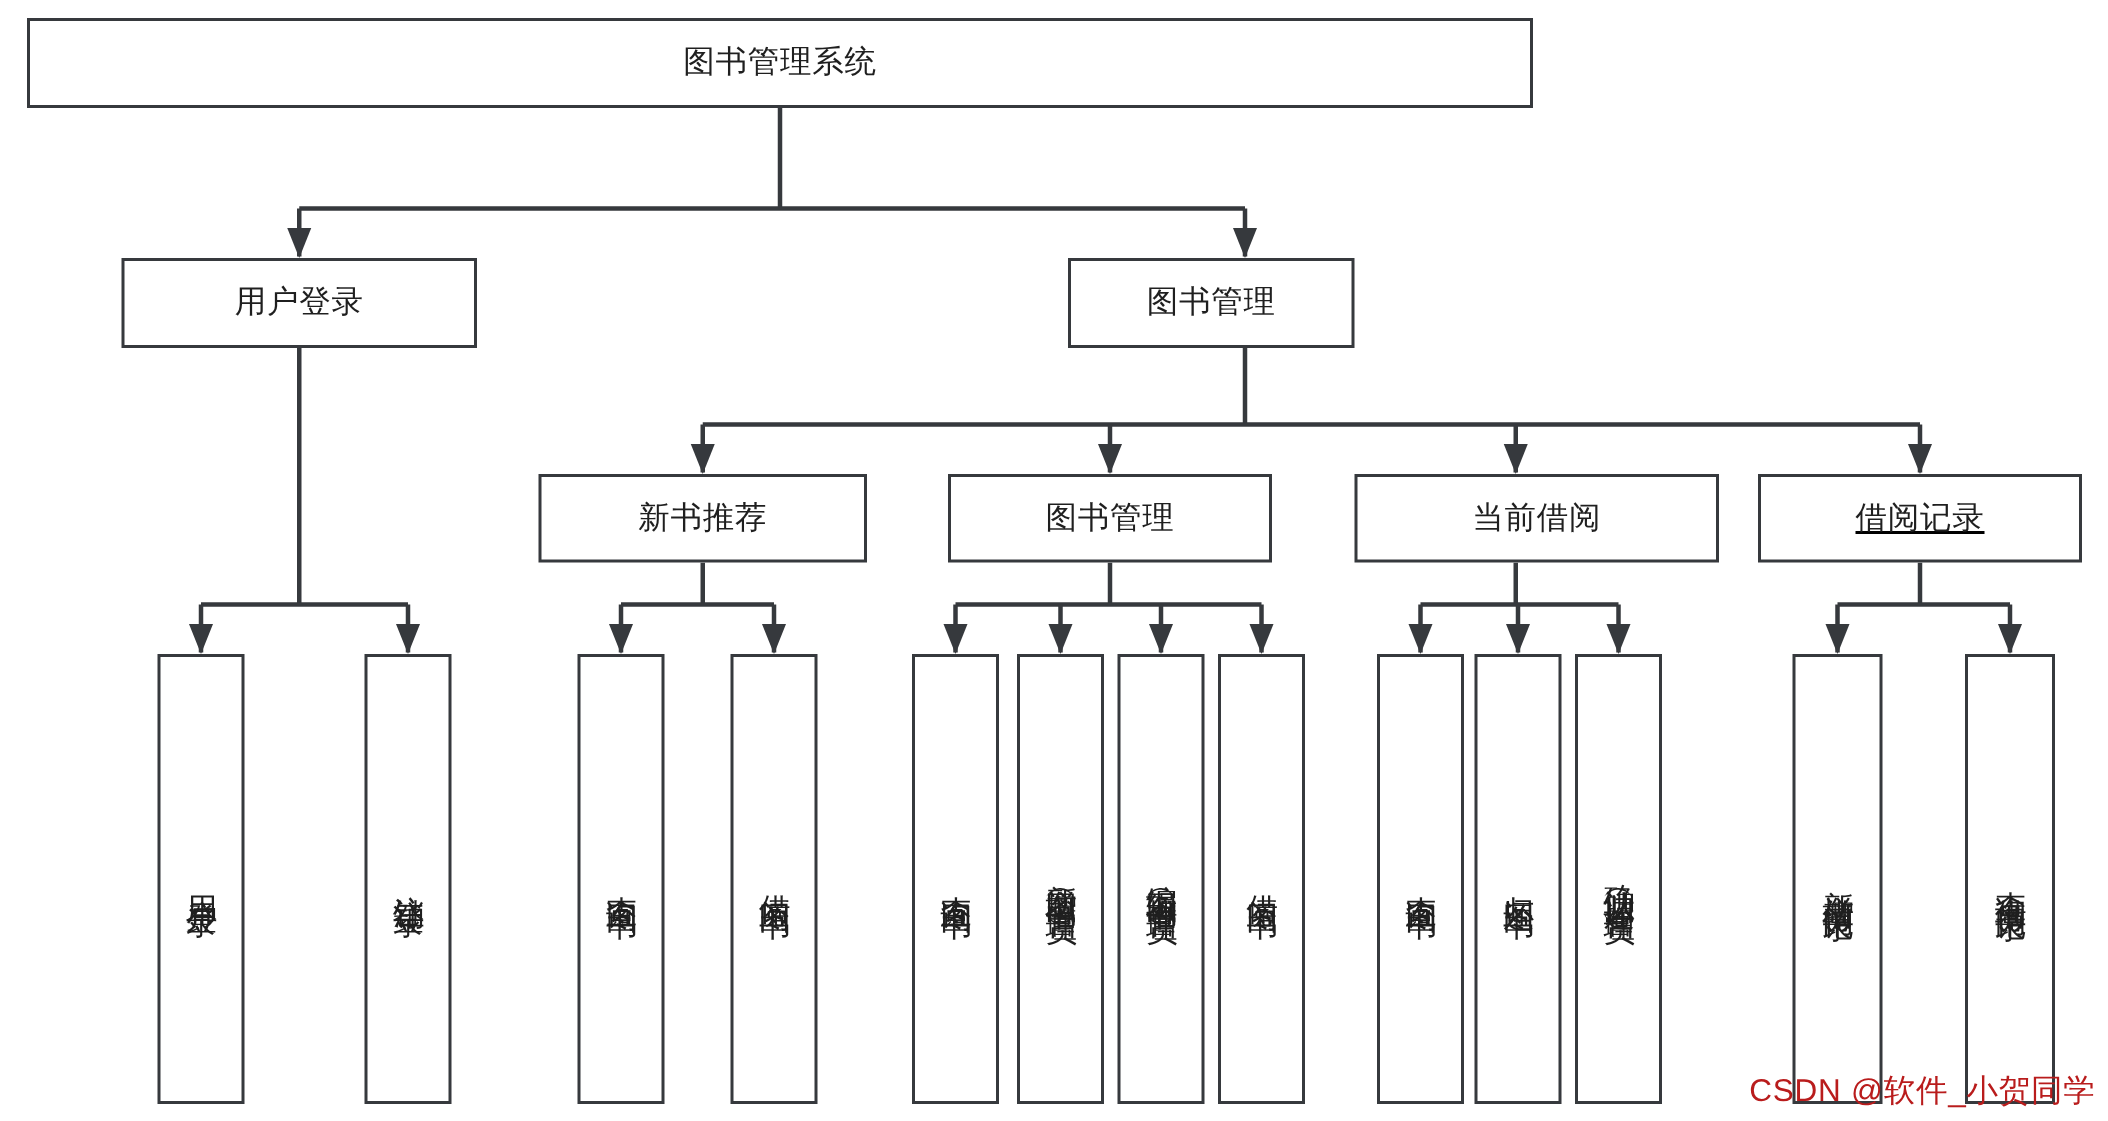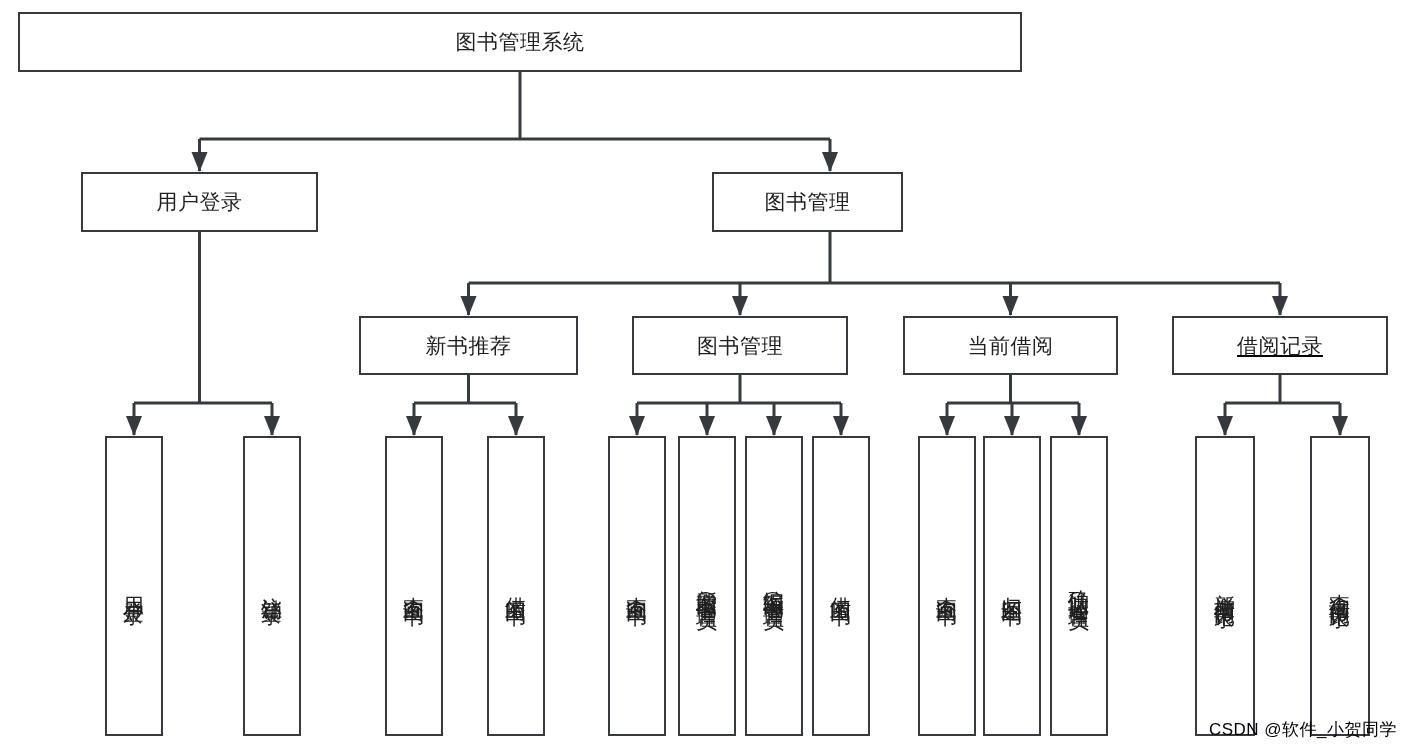--- a/index.html
+++ b/index.html
@@ -53,22 +53,22 @@
     text-orientation: upright;
     font-size: 21px;
     letter-spacing: 3px;
     line-height: 1.1;
     max-height: 272px;
   }
   #watermark {
     position: absolute;
     right: 8px;
     bottom: 6px;
-    font-size: 17px;
-    color: #000000;
+    font-size: 21px;
+    color: #b91c1c;
     z-index: 5;
     white-space: pre;
     letter-spacing: 0.5px;
   }
 </style>
 </head>
 <body>
 
 <div id="canvas">
   <svg class="edges" viewBox="0 0 1405 747" xmlns="http://www.w3.org/2000/svg">
@@ -134,21 +134,21 @@
       </div>
       <div class="node horiz" style="left: 712px; top: 172px; width: 191px; height: 60px;">
         <span class="label">图书管理</span>
       </div>
       <div class="node horiz" style="left: 359px; top: 316px; width: 219px; height: 59px;">
         <span class="label">新书推荐</span>
       </div>
       <div class="node horiz" style="left: 632px; top: 316px; width: 216px; height: 59px;">
         <span class="label">图书管理</span>
       </div>
-      <div class="node horiz" style="left: 903px; top: 316px; width: 215px; height: 59px; align-items: center;">
+      <div class="node horiz" style="left: 903px; top: 316px; width: 243px; height: 59px; align-items: center;">
         <span class="label">当前借阅</span>
       </div>
       <div class="node horiz" style="left: 1172px; top: 316px; width: 216px; height: 59px; text-decoration: underline;">
         <span class="label">借阅记录</span>
       </div>
       <div class="node vert" style="left: 105px; top: 436px; width: 58px; height: 300px;">
         <span class="label">用户登录</span>
       </div>
       <div class="node vert" style="left: 243px; top: 436px; width: 58px; height: 300px;">
         <span class="label">注销登录</span>

